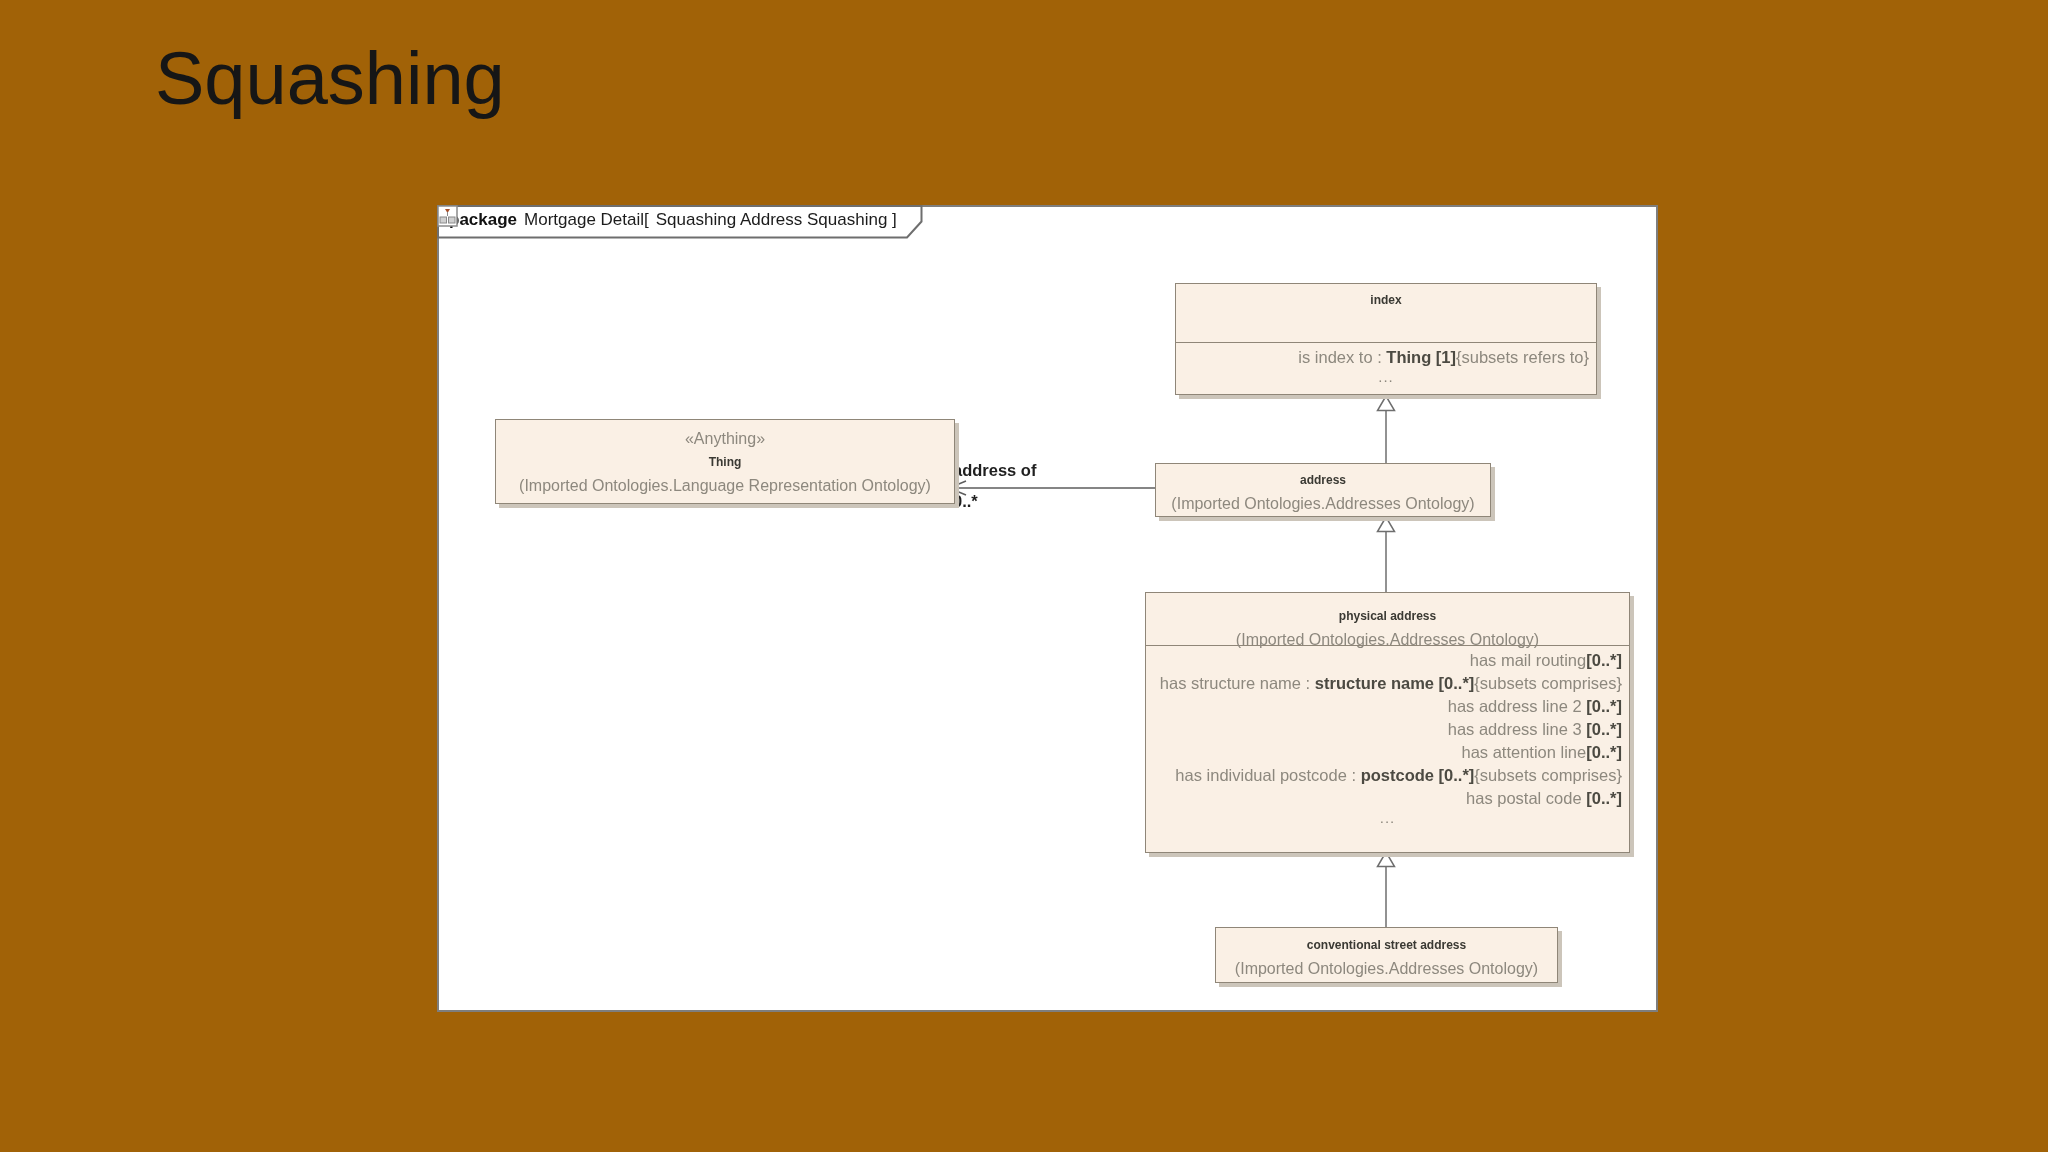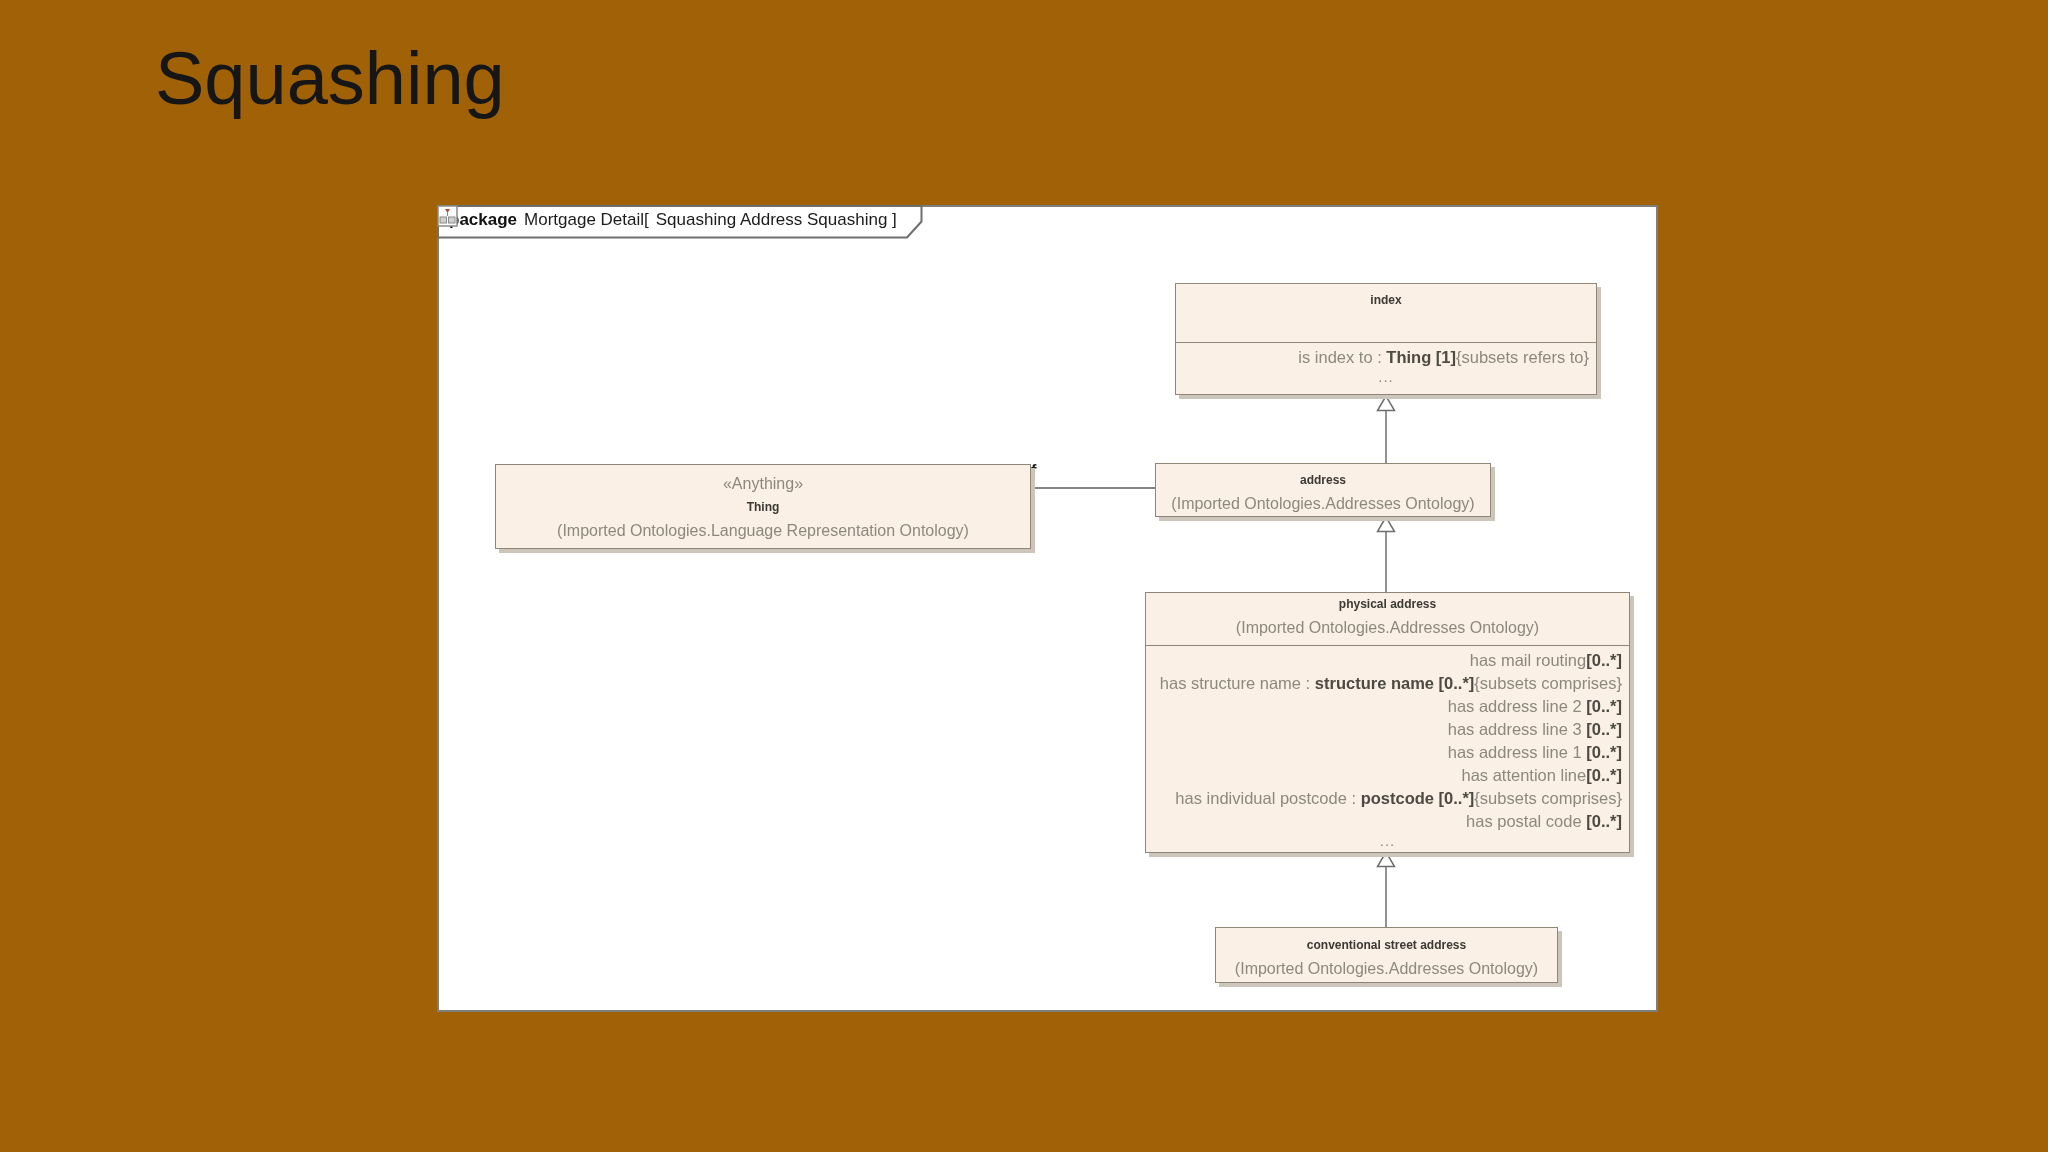--- a/index.html
+++ b/index.html
@@ -54,25 +54,25 @@
   .assoc-label {
     position:absolute; font-size:16.5px; font-weight:600; color:#1f1f1f; white-space:pre;
   }
   .assoc-mult {
     position:absolute; font-size:16.5px; font-weight:600; color:#1f1f1f; white-space:pre;
   }
 
   
   .box-index   { left:1175px; top:283px; width:422px; height:112px; }
   .box-index .name-comp { height:57.5px; }
-  .box-thing   { left:495px;  top:464px; width:536px; height:85px; }
+  .box-thing   { left:495px;  top:419px; width:460px; height:85px; }
   .box-thing .name-comp { padding-top:6px; }
   .box-address { left:1155px; top:463px; width:336px; height:54px; }
   .box-physical { left:1145px; top:592px; width:485px; height:261px; }
-  .box-physical .name-comp { height:52px; padding-top:0; }
+  .box-physical .name-comp { height:52px; padding-top:12px; }
   .box-conventional { left:1215px; top:927px; width:343px; height:56px; }
   .box-conventional .name-comp { padding-top:6px; }
 </style>
 </head>
 <body>
 
 <div class="slide">
 
   <div class="slide-title">Squashing</div>
 
@@ -142,21 +142,20 @@
   <div class="uml-box box-physical">
     <div class="name-comp">
       <div class="class-name">physical address</div>
       <div class="ontology-line">(Imported Ontologies.Addresses Ontology)</div>
     </div>
     <div class="attr-comp">
       <div class="attr-row"><span>has mail routing</span><span class="attr-type">[0..*]</span><span></span></div>
       <div class="attr-row"><span>has structure name : </span><span class="attr-type">structure name [0..*]</span><span>{subsets comprises}</span></div>
       <div class="attr-row"><span>has address line 2 </span><span class="attr-type">[0..*]</span><span></span></div>
       <div class="attr-row"><span>has address line 3 </span><span class="attr-type">[0..*]</span><span></span></div>
-      <div class="attr-row"><span>has address line 1 </span><span class="attr-type">[0..*]</span><span></span></div>
       <div class="attr-row"><span>has attention line</span><span class="attr-type">[0..*]</span><span></span></div>
       <div class="attr-row"><span>has individual postcode : </span><span class="attr-type">postcode [0..*]</span><span>{subsets comprises}</span></div>
       <div class="attr-row"><span>has postal code </span><span class="attr-type">[0..*]</span><span></span></div>
       <div class="more-ellipsis">...</div>
     </div>
   </div>
 
   <div class="uml-box box-conventional">
     <div class="name-comp">
       <div class="class-name">conventional street address</div>

